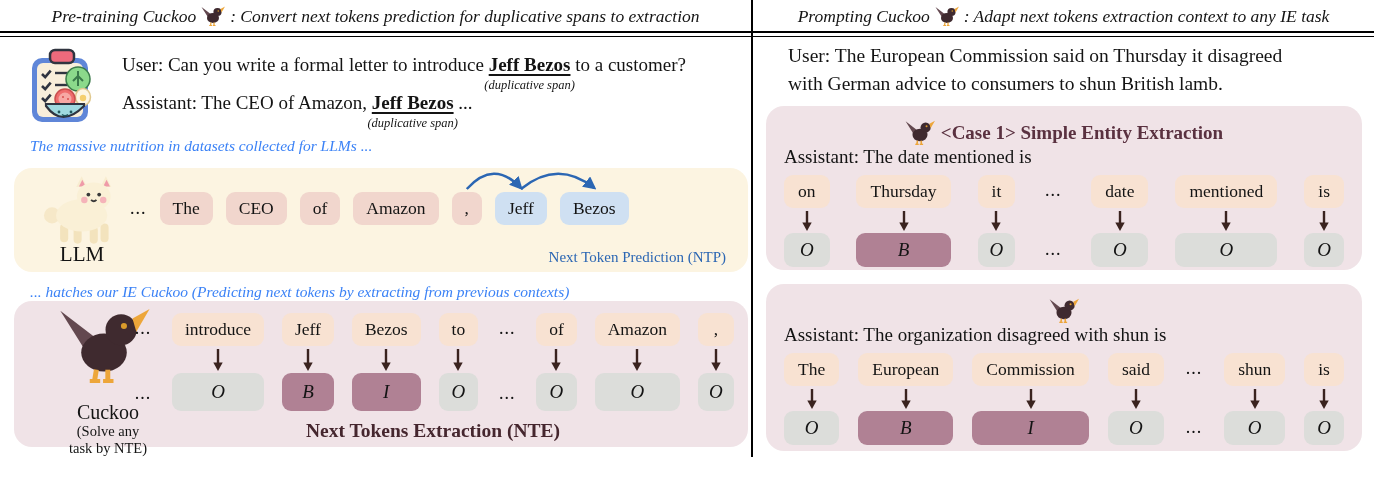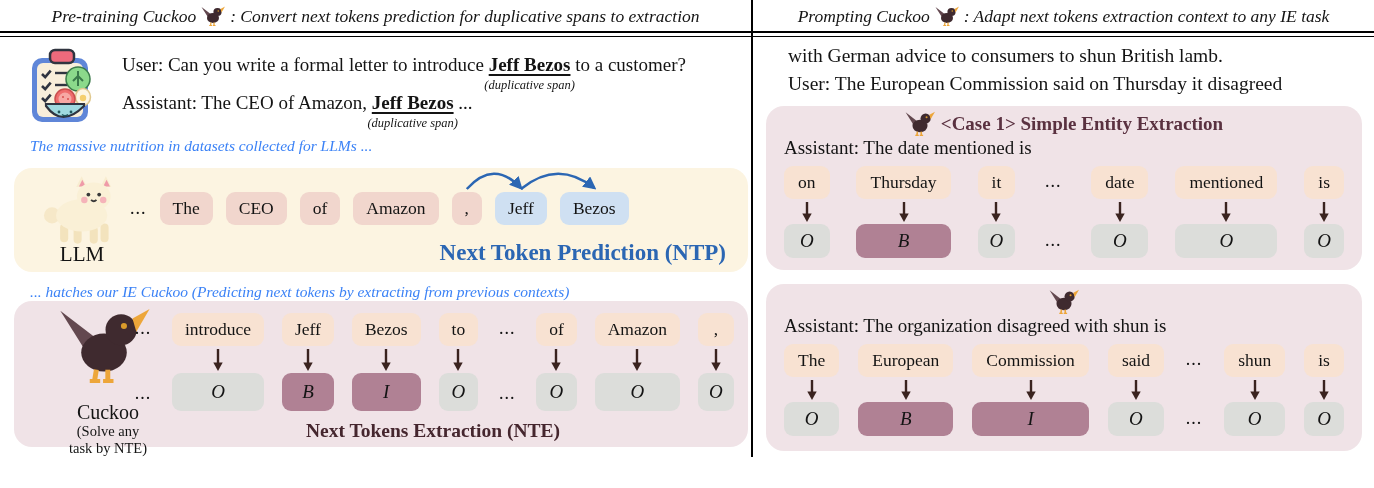--- a/index.html
+++ b/index.html
@@ -32,22 +32,22 @@
 
   
   .band { position:absolute; border-radius:18px; }
   #llm-band    { left:14px; top:168px; width:734px; height:104px; background:var(--cream_band); }
   #cuckoo-band { left:14px; top:301px; width:734px; height:146px; background:var(--rose_band); }
 
   #llm-band .animal { position:absolute; left:22px; top:7px; }
   #llm-label { position:absolute; left:18px; top:74px; width:100px; text-align:center; font-size:21px; }
   #llm-token-row { position:absolute; left:116px; top:24px; right:18px;
                    display:flex; align-items:center; gap:13px; }
-  #ntp-label { position:absolute; right:22px; bottom:6px; font-weight:bold;
-               font-size:23px; color:var(--ntp_blue); }
+  #ntp-label { position:absolute; right:22px; bottom:6px; font-weight:normal;
+               font-size:15px; color:var(--ntp_blue); }
   #arc-svg { position:absolute; left:0; top:0; overflow:visible; pointer-events:none; }
 
   #cuckoo-band .animal { position:absolute; left:44px; top:6px; }
   #cuckoo-label-block { position:absolute; left:24px; top:100px; width:140px; text-align:center; }
   #cuckoo-label-block .main { font-size:20px; line-height:22px; }
   #cuckoo-label-block .sub  { font-size:14.5px; line-height:17px; }
   #cuckoo-cols { position:absolute; left:118px; top:12px; right:14px;
                  display:flex; justify-content:space-between; align-items:flex-start; }
   #nte-label { position:absolute; left:118px; right:14px; bottom:5px; text-align:center;
                font-weight:bold; font-size:19.5px; color:var(--maroon_dark); }
@@ -77,21 +77,21 @@
   #cuckoo-cols .slot-token { height:33px; }
   #cuckoo-cols .slot-tag { height:40px; }
 
   
   #right-user { position:absolute; left:788px; top:42px; width:572px;
                 font-size:19.5px; line-height:27.5px; }
   .case-box { position:absolute; left:766px; width:596px; background:var(--rose_band); border-radius:18px; }
   #case1 { top:106px; height:164px; }
   #case2 { top:284px; height:167px; }
   .case-title { display:flex; align-items:center; justify-content:center; gap:6px;
-                padding-top:5px; font-weight:bold; font-size:19px; color:var(--maroon); }
+                padding-top:14px; font-weight:bold; font-size:19px; color:var(--maroon); }
   .case-assistant { margin:1px 0 0 18px; font-size:19px; }
   .case-cols { margin:7px 18px 0; display:flex; justify-content:space-between; align-items:flex-start; }
   .case-cols .tok { padding:6px 14px; }
   .case-cols .tag { height:34px; }
   .case-cols .slot-token { height:33px; }
   .case-cols .slot-tag { height:36px; }
 </style>
 </head>
 <body>
 
@@ -297,22 +297,22 @@
      <line x1="6" y1="0" x2="6" y2="14"></line>
      <polygon points="1.3,13.5 10.7,13.5 6,22"></polygon>
           </svg>
           <div class="tag gray">O</div>
         </div>
       </div>
     <div id="nte-label">Next Tokens Extraction (NTE)</div>
   </div>
 
   <div id="right-user">
+    <div>User: The European Commission said on Thursday it disagreed</div>
     <div>with German advice to consumers to shun British lamb.</div>
-    <div>User: The European Commission said on Thursday it disagreed</div>
   </div>
 
   <div class="case-box" id="case1">
     <div class="case-title">
       <span class="bird-slot" style="width:30px;height:25px;">
           <svg viewBox="0 0 48 40" xmlns="http://www.w3.org/2000/svg" width="100%" height="100%">
     <polygon points="1,2 18,15 24,26 13,21" fill="#63484f"></polygon>
     <ellipse cx="24" cy="24" rx="12" ry="10" fill="#3f2a2f"></ellipse>
     <circle cx="33" cy="12" r="8.2" fill="#3f2a2f"></circle>
     <polygon points="39,6 48,1 41,13" fill="#eda63a"></polygon>

